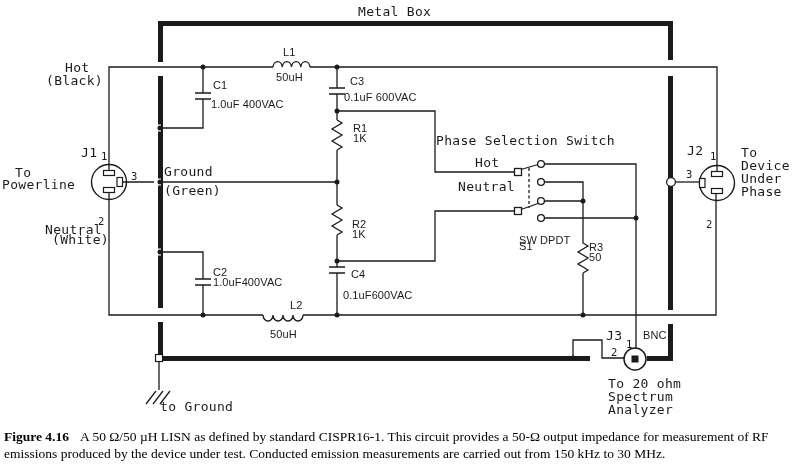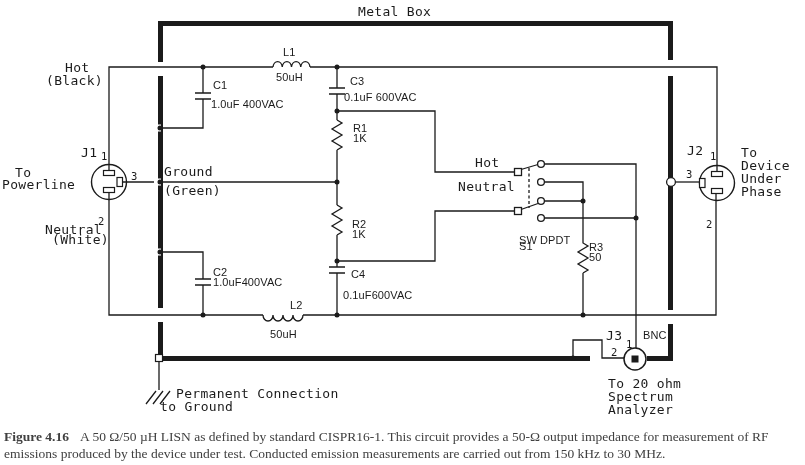--- a/index.html
+++ b/index.html
@@ -4,21 +4,21 @@
 <style>
   html,body{margin:0;padding:0;background:#ffffff;}
   #stage{position:relative;width:805px;height:465px;background:#fff;overflow:hidden;
          font-family:"DejaVu Sans Mono",monospace;color:#1b1b1b;}
   #schem-svg{position:absolute;left:0;top:0;}
   .lbl{position:absolute;white-space:pre;}
   .mono{font:13px/13px "DejaVu Sans Mono",monospace;letter-spacing:0.3px;}
   .sans{font:11px/11px "Liberation Sans",sans-serif;letter-spacing:0.1px;}
   .pin{font:10.5px/10px "DejaVu Sans Mono",monospace;}
   #caption{position:absolute;left:4px;top:429px;width:798px;
-           font:13.5px/16.5px "Liberation Serif",serif;color:#404040;}
+           font:13.5px/16.5px "Liberation Serif",serif;color:#000000;}
   #caption b{font-weight:bold;margin-right:11px;}
 </style>
 </head>
 <body>
 
 <div id="stage">
 
   <svg id="schem-svg" width="805" height="428" viewBox="0 0 805 428">
     <g stroke="#1b1b1b" stroke-width="1.3" fill="none">
 
@@ -137,20 +137,21 @@
   <span class="lbl sans" style="left:353px;top:133px">1K</span>
   <span class="lbl sans" style="left:352px;top:219px">R2</span>
   <span class="lbl sans" style="left:352px;top:229px">1K</span>
   <span class="lbl sans" style="left:213px;top:267px">C2</span>
   <span class="lbl sans" style="left:213px;top:277px">1.0uF400VAC</span>
   <span class="lbl sans" style="left:351px;top:269px">C4</span>
   <span class="lbl sans" style="left:343px;top:290px">0.1uF600VAC</span>
   <span class="lbl sans" style="left:290px;top:300px">L2</span>
   <span class="lbl sans" style="left:270px;top:329px">50uH</span>
 
+  <span class="lbl mono" style="left:436px;top:134px">Phase Selection Switch</span>
   <span class="lbl mono" style="left:475px;top:156px">Hot</span>
   <span class="lbl mono" style="left:458px;top:180px">Neutral</span>
   <span class="lbl sans" style="left:519px;top:241px">S1</span>
   <span class="lbl sans" style="left:519px;top:235px">SW DPDT</span>
   <span class="lbl sans" style="left:589px;top:242px">R3</span>
   <span class="lbl sans" style="left:589px;top:252px">50</span>
 
   <span class="lbl mono" style="left:687px;top:144px">J2</span>
   <span class="lbl pin" style="left:710px;top:151px">1</span>
   <span class="lbl pin" style="left:686px;top:169px">3</span>
@@ -161,18 +162,17 @@
   <span class="lbl mono" style="left:741px;top:185px">Phase</span>
 
   <span class="lbl mono" style="left:606px;top:329px">J3</span>
   <span class="lbl pin" style="left:626px;top:339px">1</span>
   <span class="lbl pin" style="left:611px;top:347px">2</span>
   <span class="lbl sans" style="left:643px;top:330px">BNC</span>
   <span class="lbl mono" style="left:608px;top:377px">To 20 ohm</span>
   <span class="lbl mono" style="left:608px;top:390px">Spectrum</span>
   <span class="lbl mono" style="left:608px;top:403px">Analyzer</span>
 
-  <span class="lbl mono" style="left:176px;top:387px">Permanent Connection</span>
   <span class="lbl mono" style="left:160px;top:400px">to Ground</span>
 
   <div id="caption"><b>Figure 4.16</b><span>A 50 Ω/50 µH LISN as defined by standard CISPR16-1. This circuit provides a 50-Ω output impedance for measurement of RF emissions produced by the device under test. Conducted emission measurements are carried out from 150 kHz to 30 MHz.</span></div>
 
 </div>
 
 </body></html>

